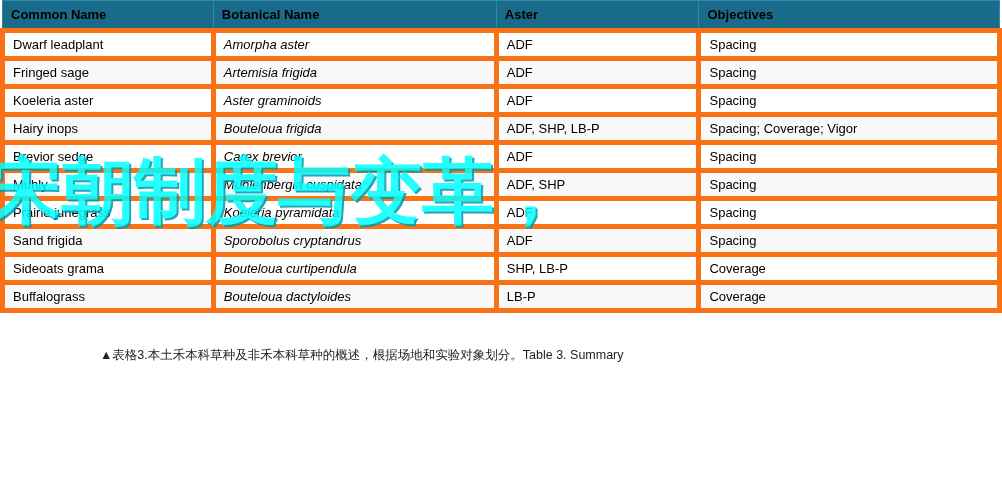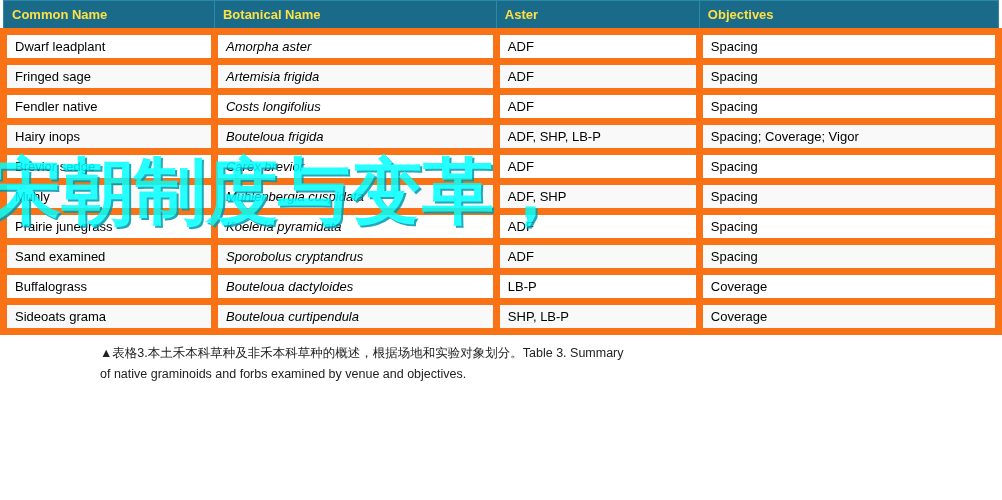--- a/index.html
+++ b/index.html
@@ -19,31 +19,31 @@
 
     
     .data-table {
       width: 100%;
       border-collapse: collapse;
       border: 1.5px solid #333;
     }
 
     .data-table th {
       background-color: #1a6b8a;
-      color: #fde047;
+      color: #000000;
       font-weight: bold;
       padding: 6px 8px;
       text-align: left;
       border: 1px solid #2a8aaa;
       font-size: 13px;
     }
 
     .data-table td {
       padding: 4px 8px;
-      border: 7px solid #f97316;
+      border: 5px solid #f97316;
       font-size: 13px;
       background: #fff;
     }
 
     .data-table tr:nth-child(even) td {
       background: #f9f9f9;
     }
 
     
     .watermark {
@@ -60,21 +60,21 @@
       line-height: 1;
       text-shadow: 2px 2px 0 #0099aa;
     }
 
     .table-container {
       position: relative;
     }
 
     
     .caption {
-      margin-top: 8px;
+      margin-top: 32px;
       padding: 0 30px 0 100px;
       font-size: 12.5px;
       color: #222;
       line-height: 1.7;
       text-align: left;
     }
 
     .caption-line {
       display: block;
     }
@@ -103,22 +103,22 @@
             <td>ADF</td>
             <td>Spacing</td>
           </tr>
           <tr>
             <td>Fringed sage</td>
             <td><em>Artemisia frigida</em></td>
             <td>ADF</td>
             <td>Spacing</td>
           </tr>
           <tr>
-            <td>Fendler native</td>
-            <td><em>Costs longifolius</em></td>
+            <td>Koeleria aster</td>
+            <td><em>Aster graminoids</em></td>
             <td>ADF</td>
             <td>Spacing</td>
           </tr>
           <tr>
             <td>Hairy inops</td>
             <td><em>Bouteloua frigida</em></td>
             <td>ADF, SHP, LB-P</td>
             <td>Spacing; Coverage; Vigor</td>
           </tr>
           <tr>
@@ -133,38 +133,37 @@
             <td>ADF, SHP</td>
             <td>Spacing</td>
           </tr>
           <tr>
             <td>Prairie junegrass</td>
             <td><em>Koeleria pyramidata</em></td>
             <td>ADF</td>
             <td>Spacing</td>
           </tr>
           <tr>
-            <td>Sand examined</td>
+            <td>Sand frigida</td>
             <td><em>Sporobolus cryptandrus</em></td>
             <td>ADF</td>
             <td>Spacing</td>
           </tr>
           <tr>
+            <td>Sideoats grama</td>
+            <td><em>Bouteloua curtipendula</em></td>
+            <td>SHP, LB-P</td>
+            <td>Coverage</td>
+          </tr>
+          <tr>
             <td>Buffalograss</td>
             <td><em>Bouteloua dactyloides</em></td>
             <td>LB-P</td>
-            <td>Coverage</td>
-          </tr>
-          <tr>
-            <td>Sideoats grama</td>
-            <td><em>Bouteloua curtipendula</em></td>
-            <td>SHP, LB-P</td>
             <td>Coverage</td>
           </tr>
         </tbody>
     </table>
   </div>
 
   <div class="caption">
     <span class="caption-line">▲表格3.本土禾本科草种及非禾本科草种的概述，根据场地和实验对象划分。Table 3. Summary</span>
-    <span class="caption-line">of native graminoids and forbs examined by venue and objectives.</span>
   </div>
 </div>
 
 </body></html>

